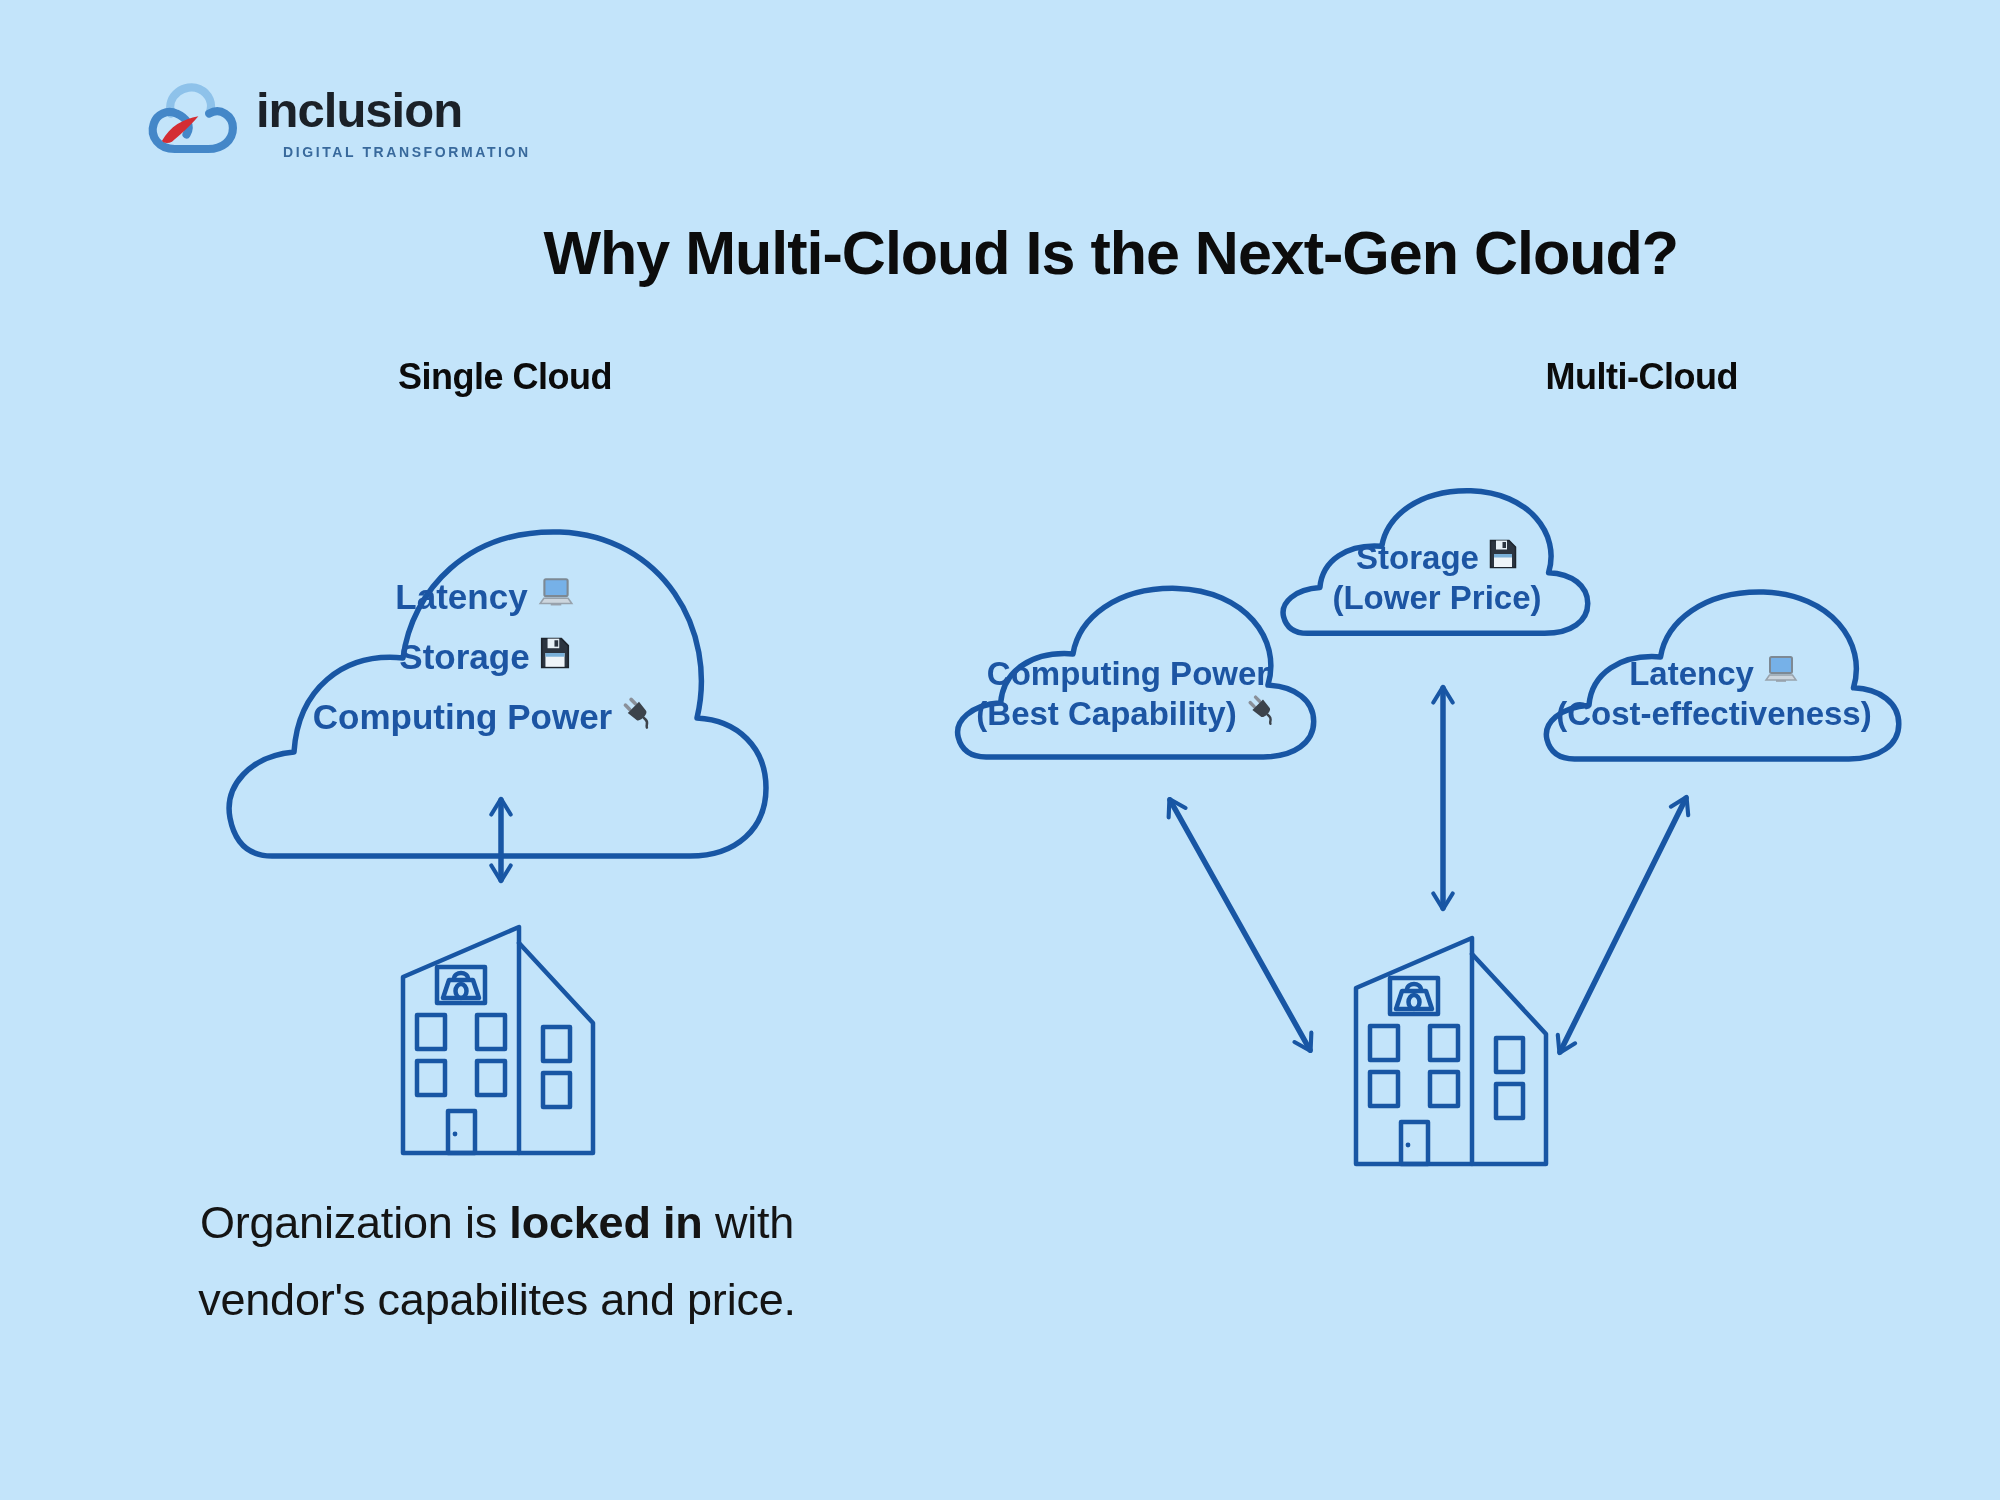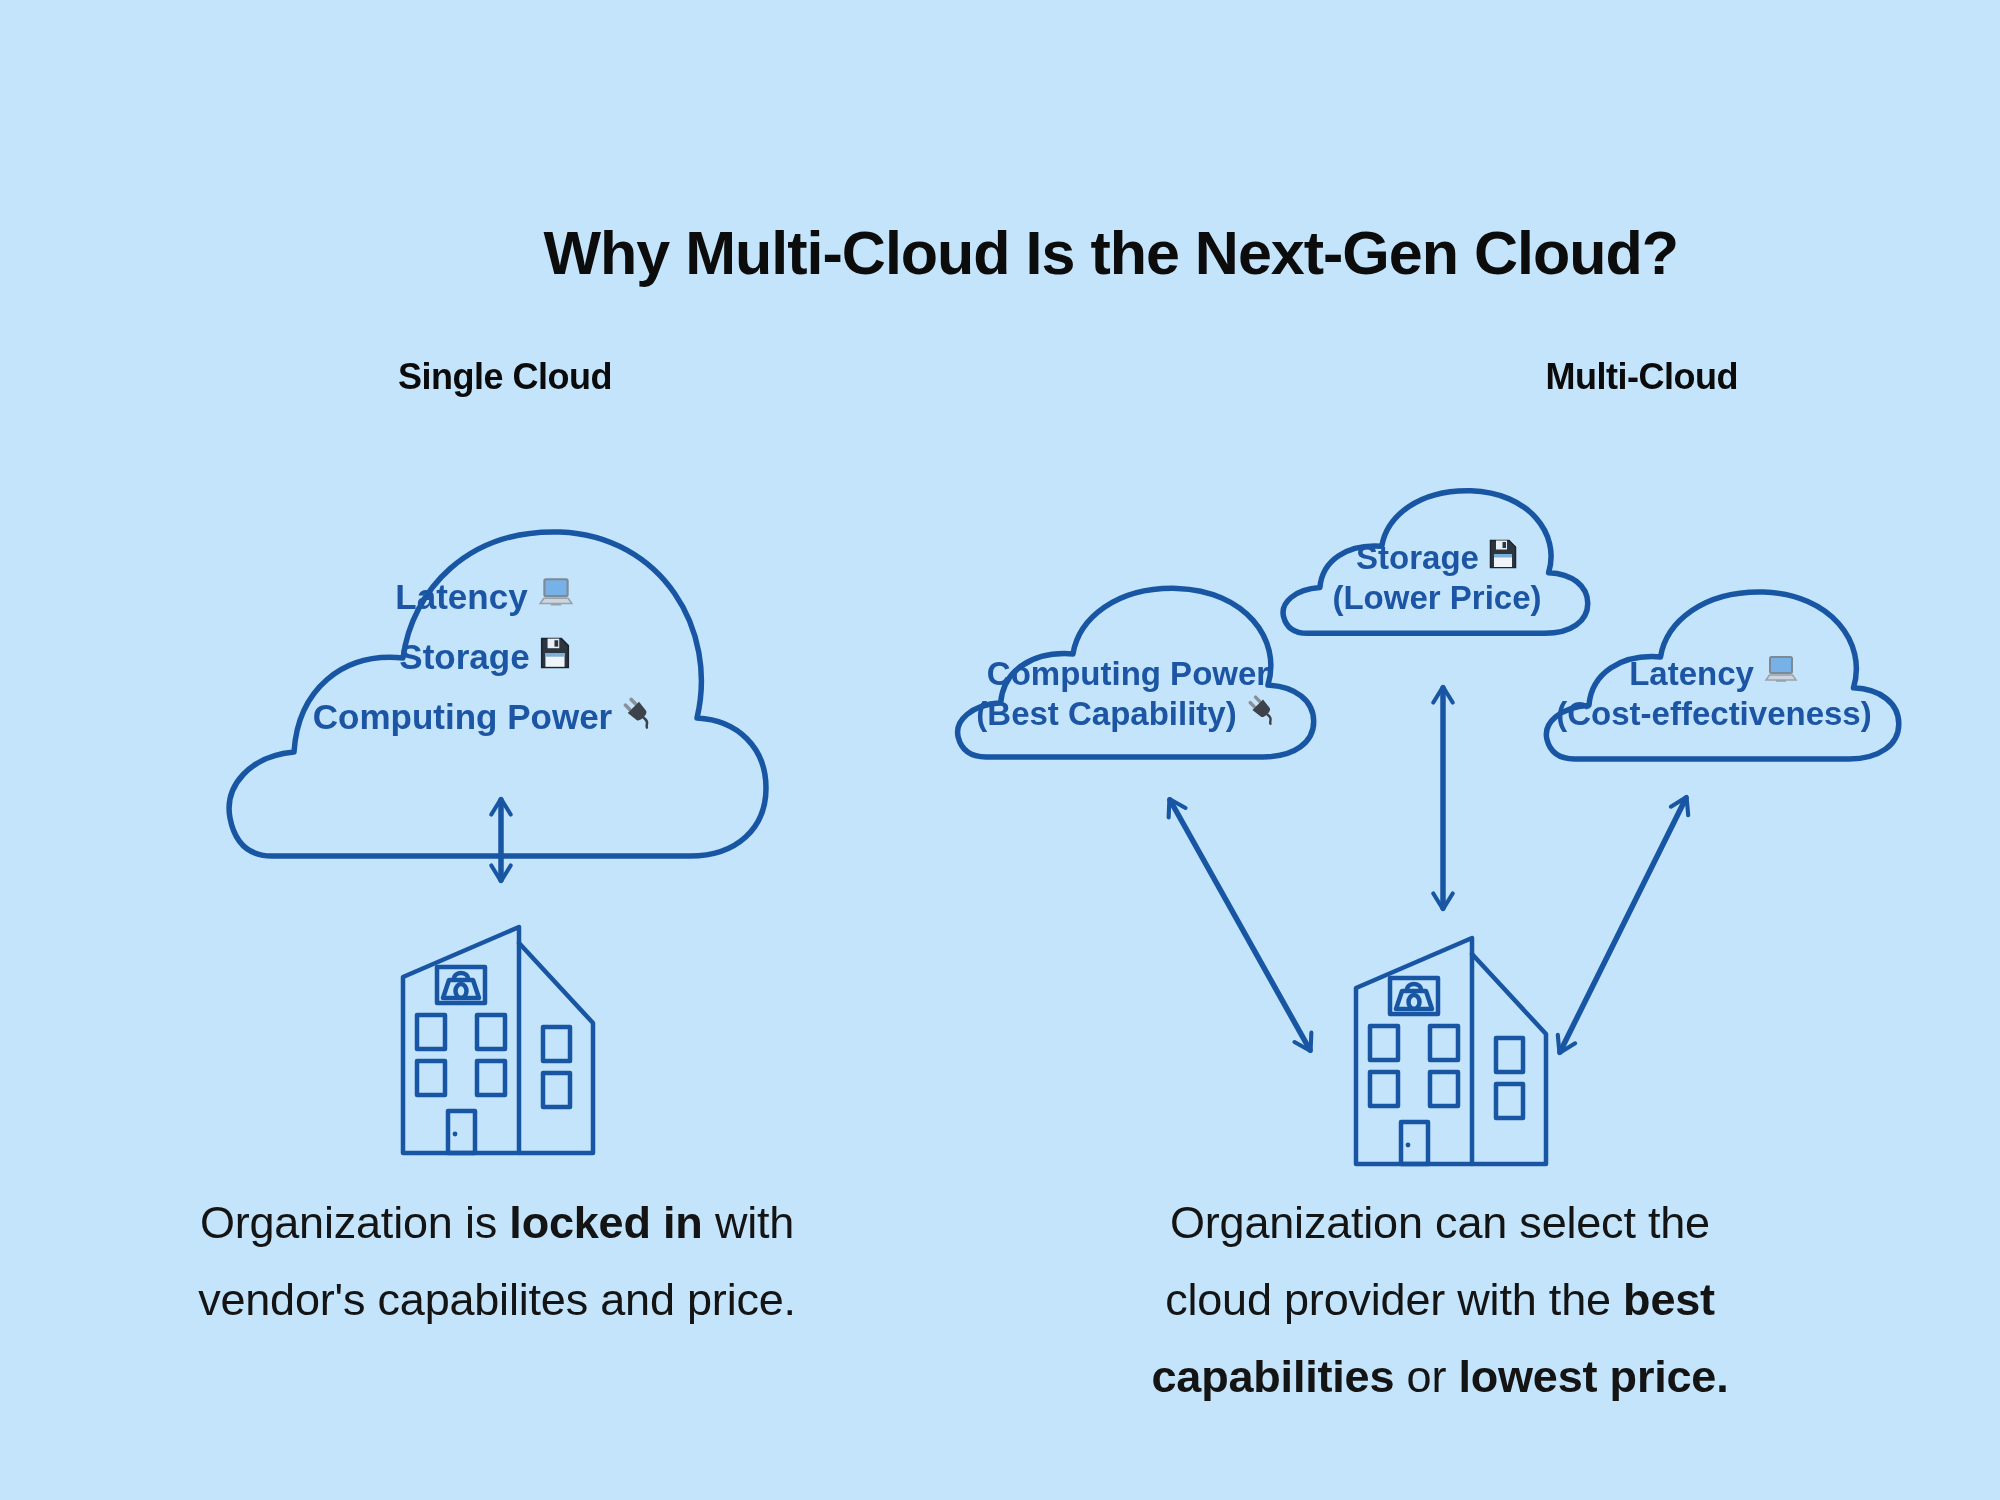--- a/index.html
+++ b/index.html
@@ -46,20 +46,33 @@
     font-size:45px;font-weight:400;line-height:77px;letter-spacing:-0.2px;}
   .caption b{font-weight:700;}
   .caption-single{left:137px;top:1184px;}
   .caption-multi{left:1080px;top:1184px;}
 </style>
 </head>
 <body>
 
 <div class="canvas">
 
+  <div class="logo">
+    <span class="icon">
+      <svg width="100" height="86" viewBox="0 0 110 92">
+        <path d="M32 40 C26 20 48 6 63 13 C74 18 79 30 74 40" stroke="#8ec2ea" stroke-width="9" fill="none" stroke-linecap="round"></path>
+        <path d="M74 40 C86 33 100 42 100 56 C100 70 88 79 73 79 L36 79 C19 79 8 66 13 51 C16 41 28 35 38 40 C49 45 55 53 49 63" stroke="#4487c8" stroke-width="9" fill="none" stroke-linecap="round"></path>
+        <path d="M22 70 C31 54 45 46 62 43 C51 56 41 64 33 71 C29 73 24 73 22 70 Z" fill="#d42d33"></path>
+      </svg>
+    </span>
+    <div class="logo-text">
+      <div class="logo-name">inclusion</div>
+      <div class="logo-sub">DIGITAL TRANSFORMATION</div>
+    </div>
+  </div>
 
   <div class="title">Why Multi-Cloud Is the Next-Gen Cloud?</div>
 
   <div class="col-heading heading-single">Single Cloud</div>
   <div class="col-heading heading-multi">Multi-Cloud</div>
 
   <svg class="cloud-svg" style="left:192px;top:462px;" width="585" height="400" viewBox="0 0 585 400">
     <path d="M80 394 L498 394 C545 394 574 366 574 326 C574 286 546 258 505 256 C526 168 470 74 368 70 C276 67 220 128 211 196 C150 190 106 228 102 290 C58 294 32 324 38 356 C43 382 58 394 80 394 Z"></path>
   </svg>
   <div class="cloud-labels single-labels">
@@ -205,19 +218,14 @@
     <rect class="st" x="51" y="190" width="27" height="42"></rect>
     <circle class="fl" cx="58" cy="213" r="2.4"></circle>
     <rect class="st" x="146" y="106" width="27" height="34"></rect>
     <rect class="st" x="146" y="152" width="27" height="34"></rect>
   </svg>
 
   <div class="caption caption-single">
       <div><span>Organization is </span><b>locked in</b><span> with</span></div>
       <div><span>vendor's capabilites and price.</span></div>
     </div>
-  <div class="caption caption-multi">
-      <div><span>Organization can select the</span></div>
-      <div><span>cloud provider with the </span><b>best</b></div>
-      <div><b>capabilities</b><span> or </span><b>lowest price.</b></div>
-    </div>
 
 </div>
 
 </body></html>

